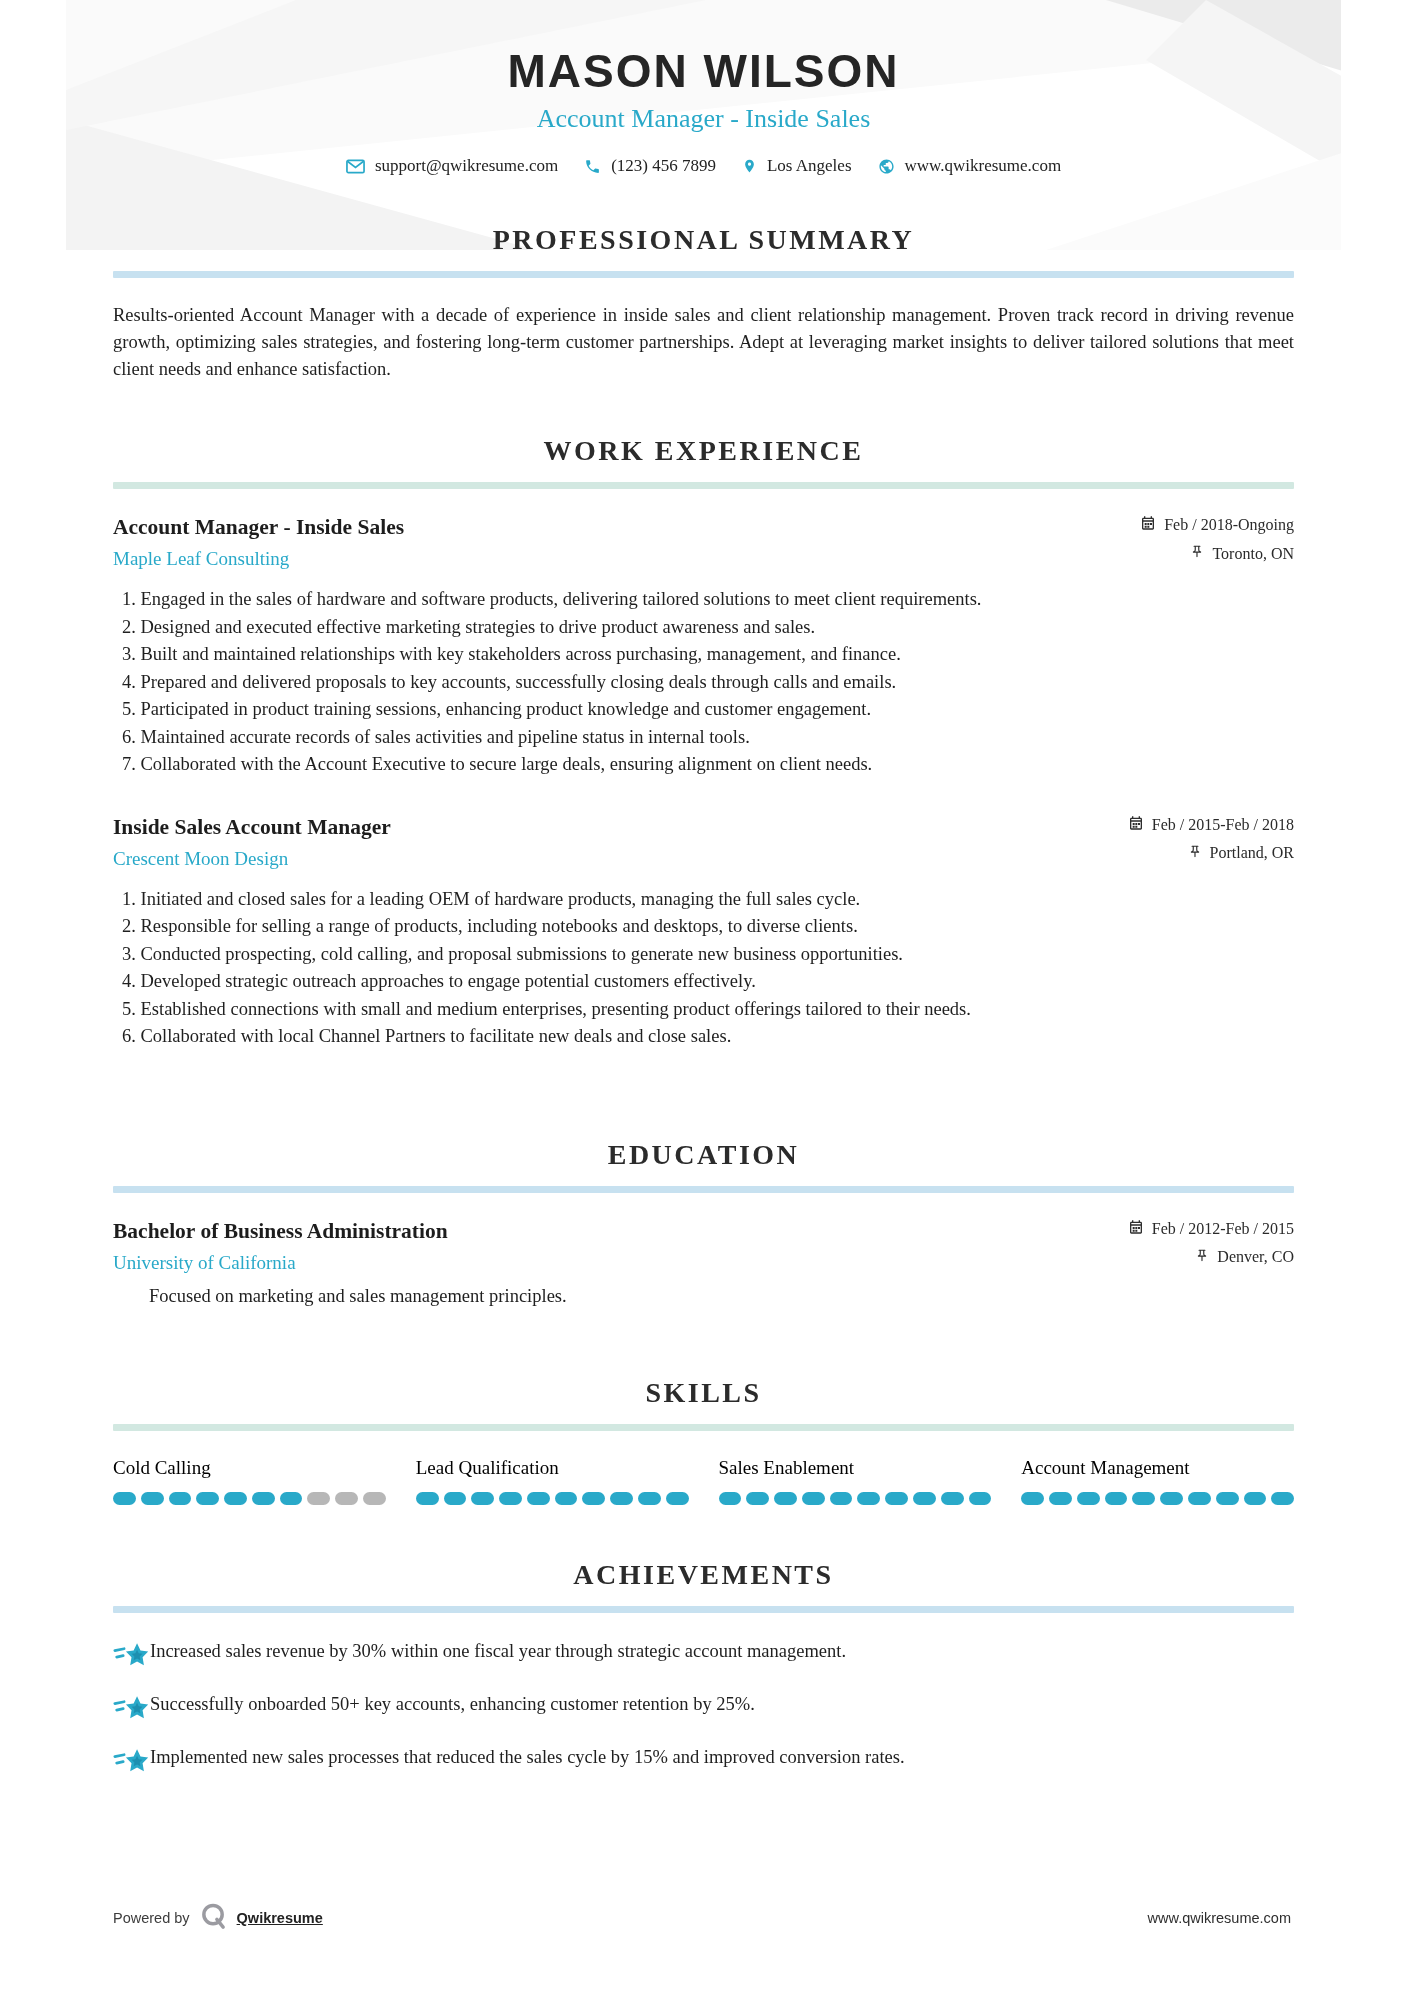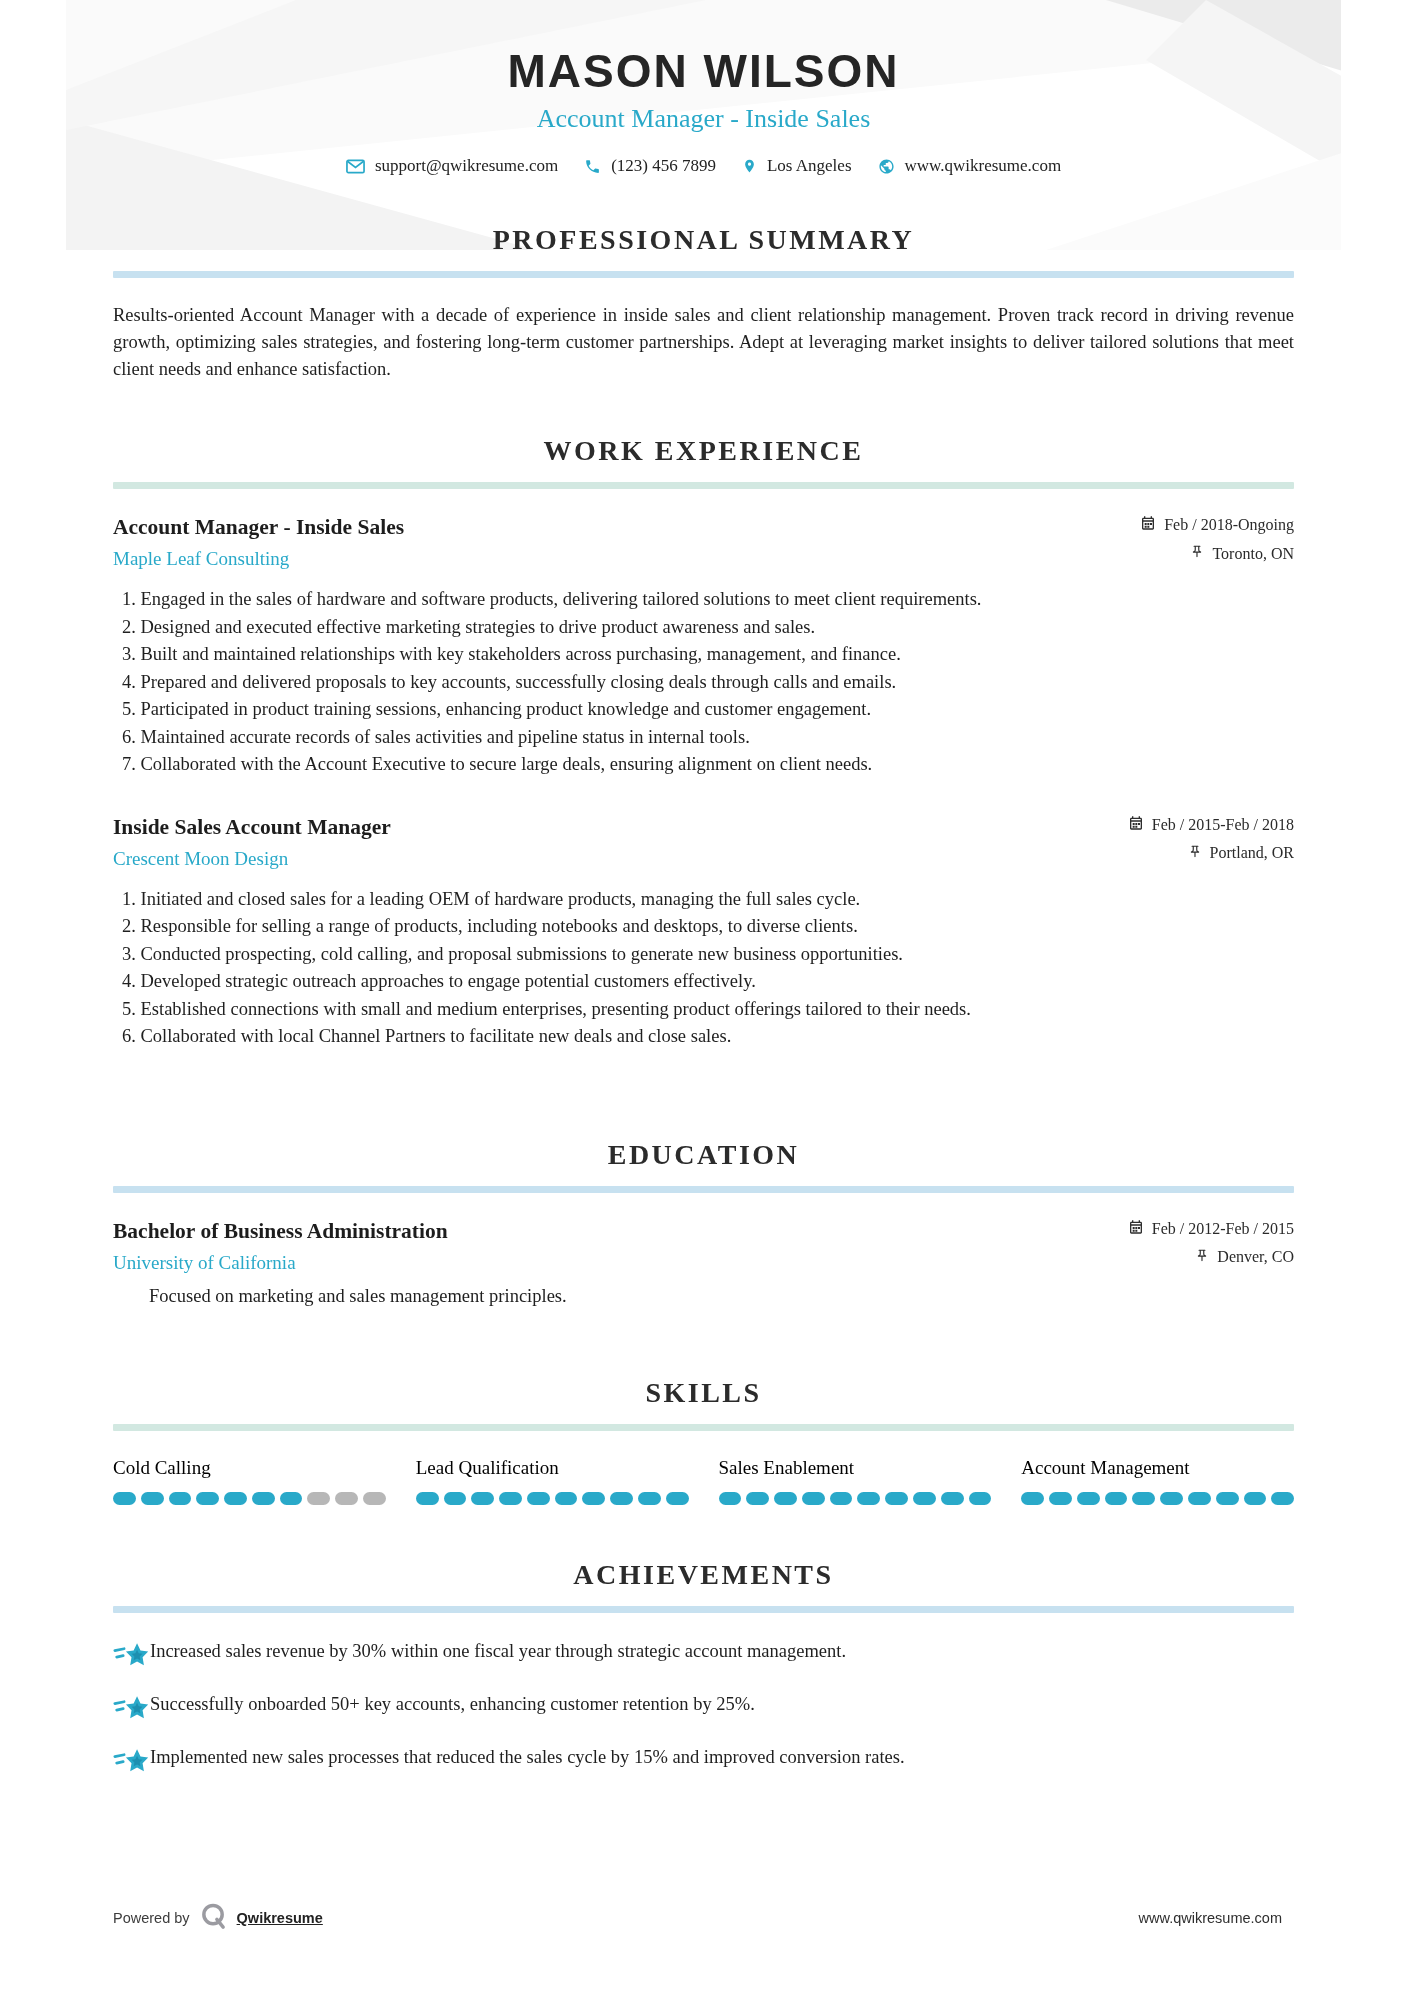--- a/index.html
+++ b/index.html
@@ -59,21 +59,21 @@
   .skill-bar { display:flex; gap:5px; margin-top:13px; }
   .pill { flex:1; height:13px; border-radius:7px; background:#b7b7b7; }
   .pill.on { background:var(--accent); }
   .mt-ach { margin-top:54px; }
   .ach-list { margin-top:28px; display:flex; flex-direction:column; gap:19px; }
   .ach-item { display:flex; align-items:flex-start; }
   .ach-item svg { flex:0 0 auto; display:block; }
   .ach-text { font-size:18.5px; }
   
   .footer {
-    position:absolute; left:47px; right:59px; bottom:56px;
+    position:absolute; left:47px; right:50px; bottom:56px;
     display:flex; justify-content:space-between; align-items:center;
     font-family:"Liberation Sans", sans-serif; font-size:14.5px; color:#3c3c3c;
   }
   .footer-left { display:flex; align-items:center; gap:10px; }
   .brand-link { color:#222; text-decoration:underline; cursor:pointer; font-weight:bold; }
   .site-link { color:#2e2e2e; cursor:pointer; }
 </style>
 </head>
 <body>
 

